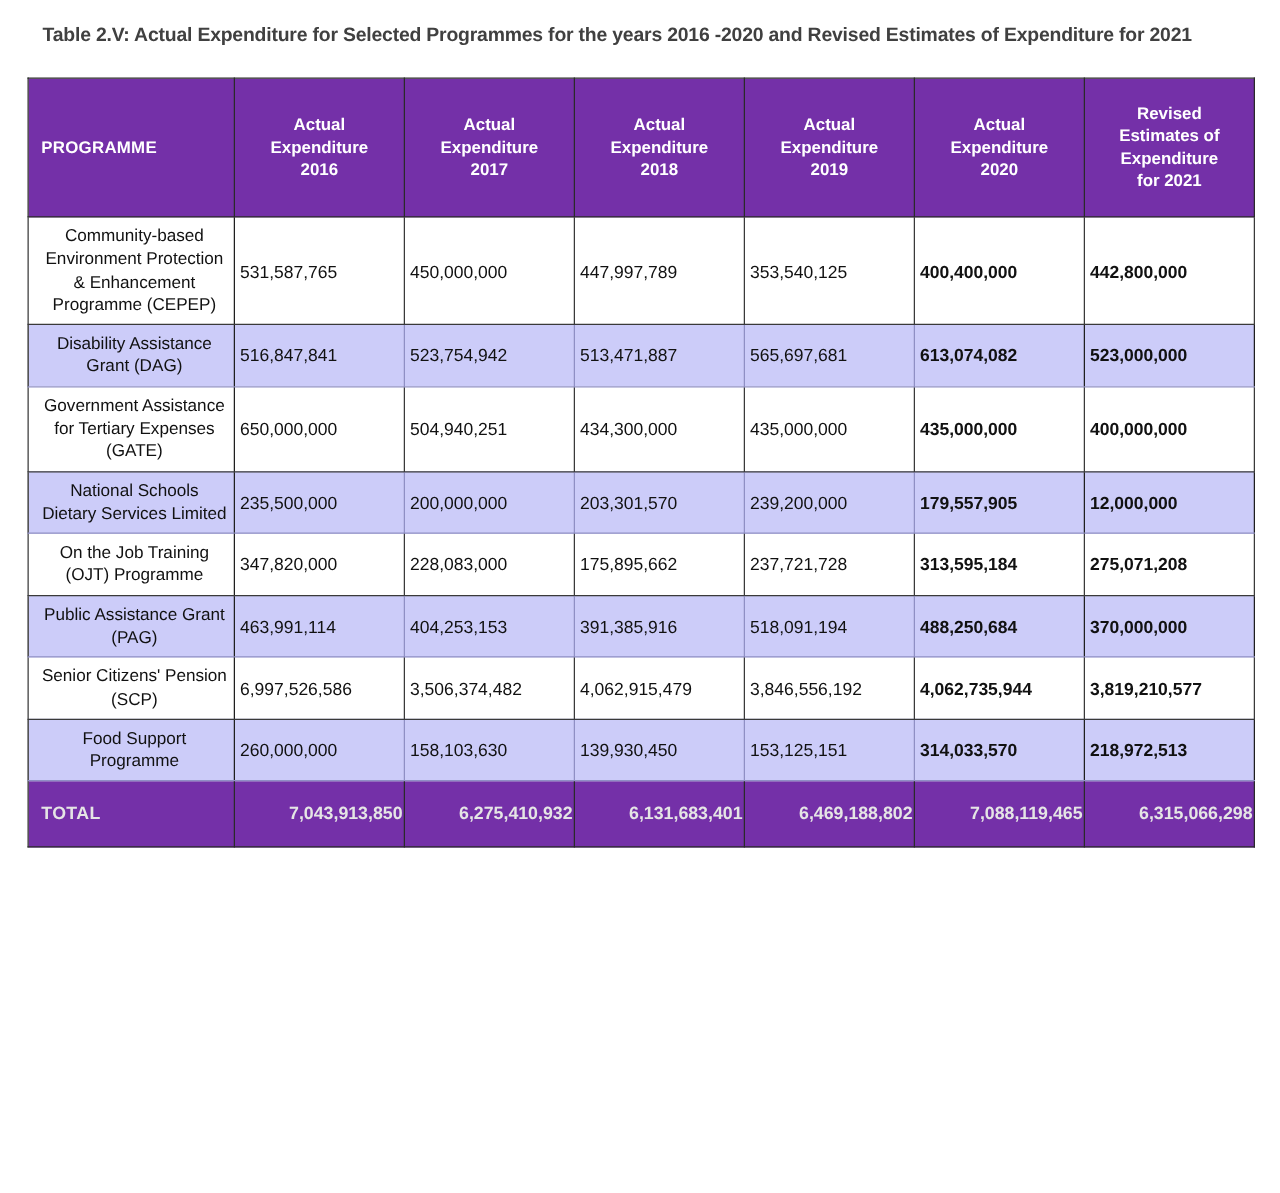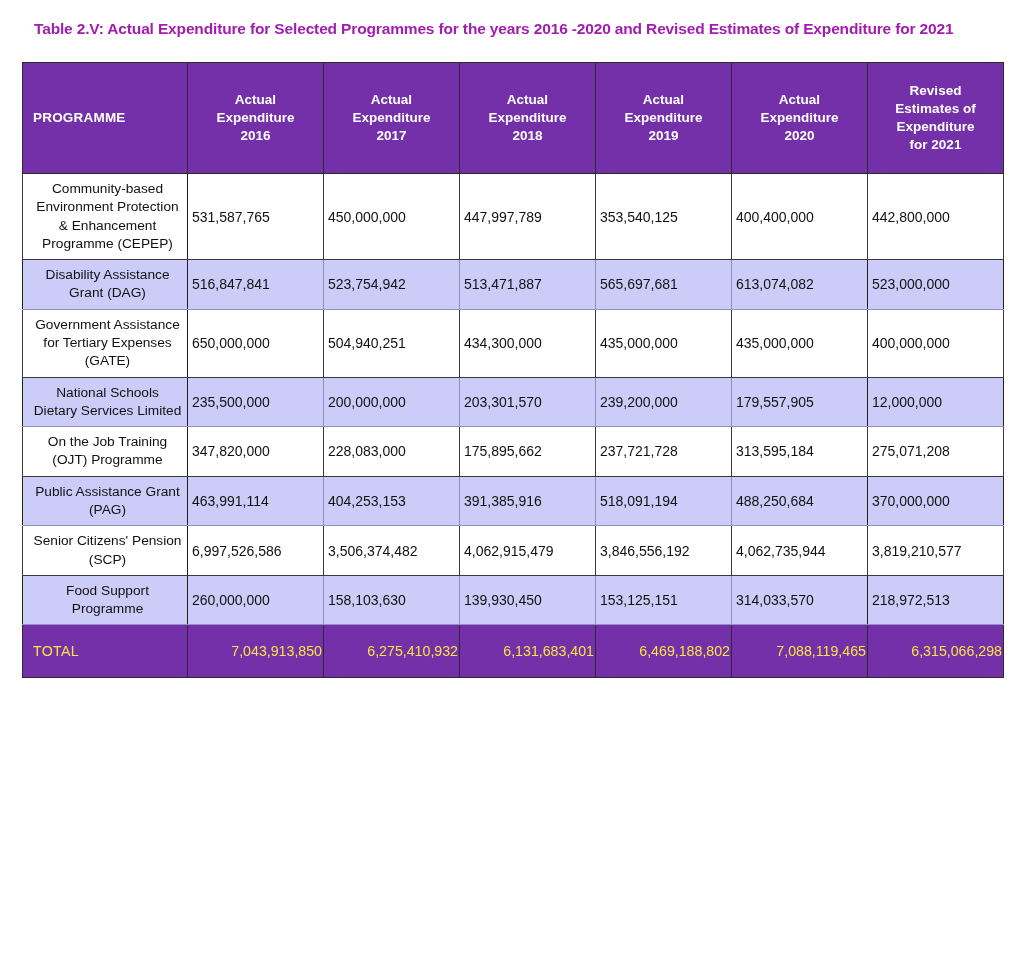--- a/index.html
+++ b/index.html
@@ -20,21 +20,21 @@
     height: 954px;
     box-sizing: border-box;
   }
   .table-title {
     position: absolute;
     left: 34px;
     top: 20px;
     width: 970px;
     font-size: 15.5px;
     font-weight: bold;
-    color: #a21caf;
+    color: #404040;
     letter-spacing: -0.15px;
     white-space: nowrap;
   }
   .table-wrap {
     position: absolute;
     left: 22px;
     top: 62px;
     width: 981px;
   }
   table.expenditure {
@@ -97,29 +97,30 @@
   
   tbody tr.alt td:nth-child(1),
   tbody tr.alt td:nth-child(6),
   tbody tr.alt td:nth-child(7) {
     border-left-color: #1f1f1f;
     border-right-color: #1f1f1f;
   }
   tbody td:nth-child(6),
   tbody td:nth-child(7) {
     border-left-color: #1f1f1f;
+    font-weight: bold;
   }
   tbody td:nth-child(1) {
     border-right-color: #1f1f1f;
   }
 
   tfoot td {
     background: #7430a8;
-    color: #fde047;
-    font-weight: normal;
+    color: #e5e5e5;
+    font-weight: bold;
     font-size: 14.2px;
     border: 1.3px solid #2a2a2a;
     height: 50px;
     vertical-align: middle;
   }
   tfoot td.total-label {
     text-align: left;
     padding-left: 10px;
     letter-spacing: 0.3px;
   }

